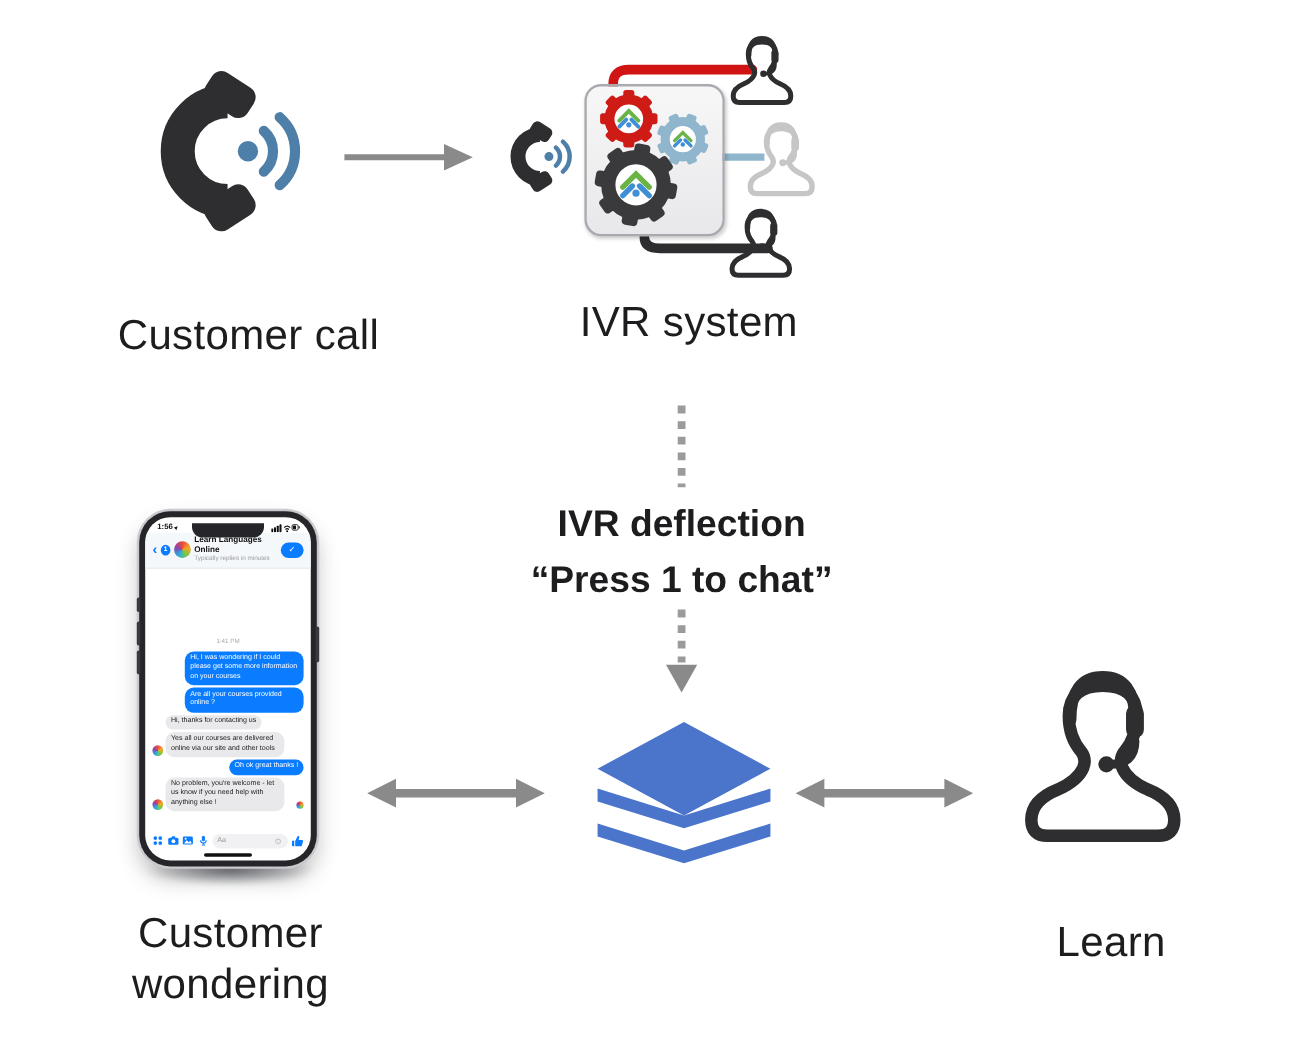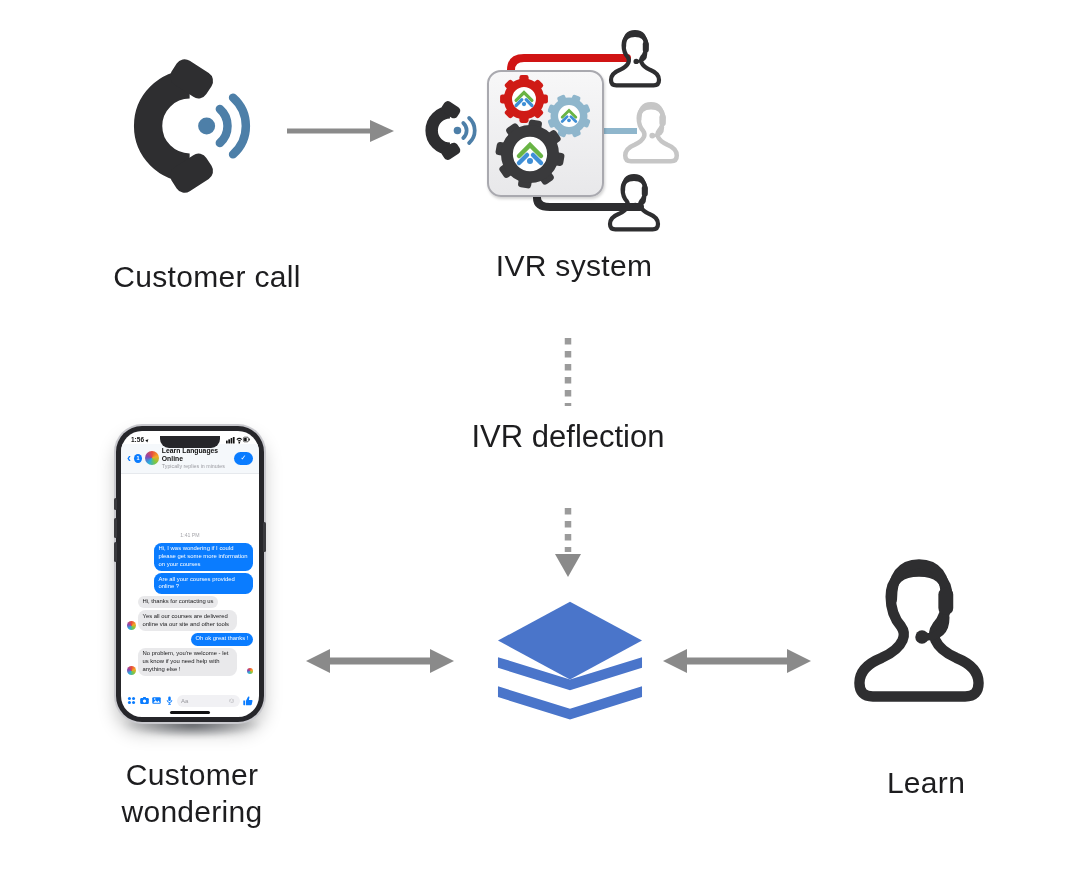--- a/index.html
+++ b/index.html
@@ -35,25 +35,25 @@
     background:linear-gradient(#f7f7f8,#e8e8ea);border:2px solid #a9a9af;
     box-shadow:1px 2px 3px rgba(0,0,0,.18);}
   .gear-logo .lg{fill:none;stroke:var(--logo-green);stroke-width:4.5;stroke-linecap:round;}
   .gear-logo .lb{fill:none;stroke:var(--logo-blue);stroke-width:4.5;stroke-linecap:round;}
   .gear-logo .lbd{fill:var(--logo-blue);}
 
   
   .stack{fill:var(--stack-blue);}
 
   
-  .label{position:absolute;transform:translateX(-50%);font-size:30px;letter-spacing:.3px;
+  .label{position:absolute;transform:translateX(-50%);font-size:35px;letter-spacing:.3px;
          color:var(--label-color);white-space:nowrap;z-index:2;}
   .label.two-line{text-align:center;line-height:1.24;}
   .label.two-line span{display:block;}
-  .deflection{position:absolute;transform:translateX(-50%);font-size:31px;font-weight:400;
+  .deflection{position:absolute;transform:translateX(-50%);font-size:31px;font-weight:700;
          text-align:center;line-height:1.47;color:var(--label-color);white-space:nowrap;z-index:2;}
 
   
   .phone-shell{left:116px;top:426px;width:148px;height:296px;z-index:3;}
   .phone-frame{position:absolute;inset:0;background:#26262a;border-radius:26px;
     box-shadow:0 0 0 2px #c9c9ce, 0 10px 18px rgba(0,0,0,.25);}
   .side-btn{position:absolute;width:3px;background:#3a3a3e;border-radius:2px;}
   .screen{position:absolute;inset:5px;background:#fff;border-radius:21px;overflow:hidden;
     display:flex;flex-direction:column;}
   .notch{position:absolute;top:5px;left:50%;margin-left:-30px;width:60px;height:12px;
@@ -228,20 +228,21 @@
   </svg>
 
   <svg class="icon z2 ink-dark" style="left:852px;top:548px;width:134px;height:166px" viewBox="0 0 90 100">
       <use href="#sym-person"></use>
     </svg>
 
   <div class="label" style="left:207px;top:260px">Customer call</div>
   <div class="label" style="left:574px;top:249px">IVR system</div>
   <div class="deflection" style="left:568px;top:414px">
     <span>IVR deflection</span><br>
+    <span>“Press 1 to chat”</span>
   </div>
   <div class="label two-line" style="left:192px;top:756px">
     <span>Customer</span>
     <span>wondering</span>
   </div>
   <div class="label" style="left:926px;top:766px">Learn</div>
 
   <div class="abs phone-shadow"></div>
   <div class="abs phone-shell">
     <div class="phone-frame"></div>

